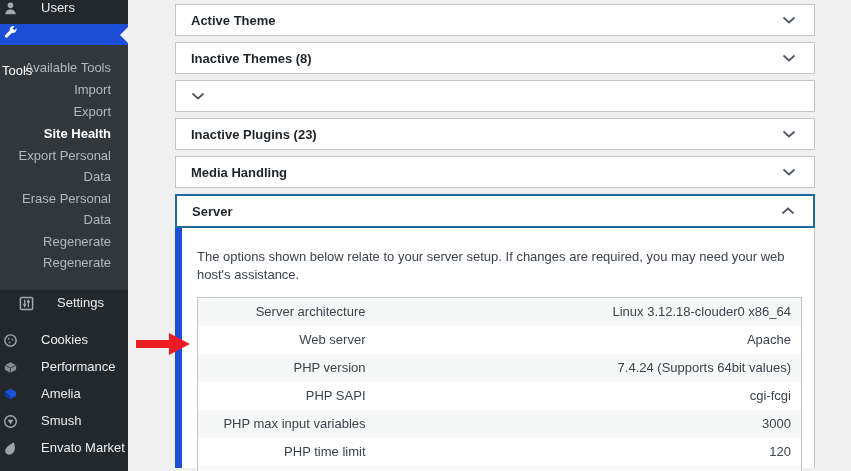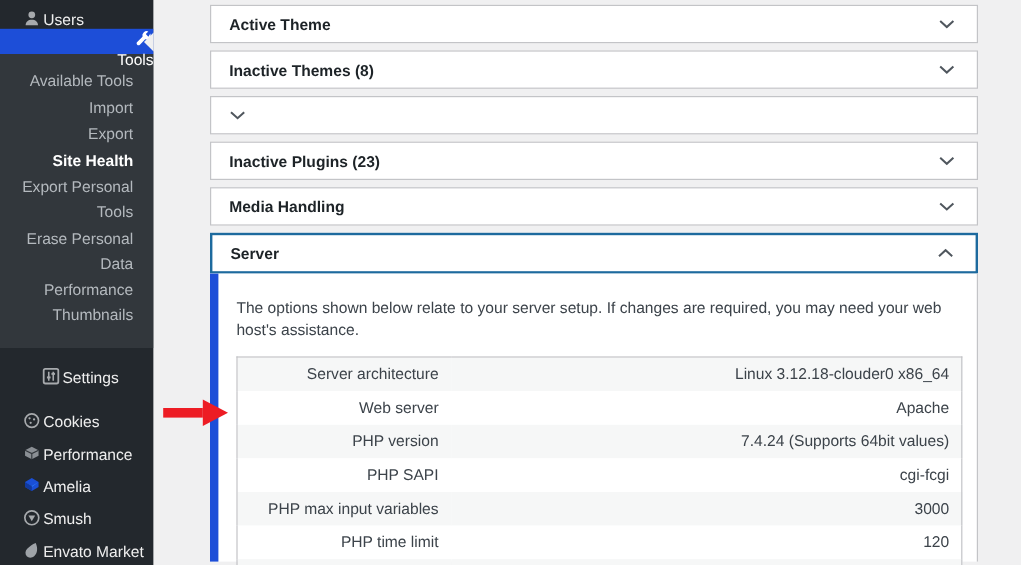--- a/index.html
+++ b/index.html
@@ -9,22 +9,22 @@
     background:#f0f0f1; color:#1d2327; font-size:13px;
     position:relative;
   }
 
   
   .sidebar {
     position:absolute; left:0; top:0; width:128px; height:471px;
     background:#23282d; color:#eee;
   }
   .menu-item {
-    height:24px; display:flex; align-items:flex-end; gap:1px;
-    padding-left:18px; cursor:pointer; position:relative; font-size:13px;
+    height:24px; display:flex; align-items:flex-start; gap:22px;
+    padding-left:2px; cursor:pointer; position:relative; font-size:13px;
   }
   .menu-item .mi-icon { width:17px; height:17px; display:flex; align-items:center; justify-content:center; flex:0 0 17px; }
   .menu-item.users { color:#eeeeee; }
   .menu-item.tools {
     height:21px; background:#1d4ed8; color:#fff; font-weight:400;flex-direction:column;
   }
   .tools-notch {
     position:absolute; right:0; top:50%; transform:translateY(-50%);
     width:0; height:0;
     border-top:8px solid transparent; border-bottom:8px solid transparent;
@@ -112,23 +112,23 @@
     </span>
     <span>Tools</span>
     <span class="tools-notch"></span>
   </div>
 
   <div class="submenu">
     <div class="submenu-item">Available Tools</div>
     <div class="submenu-item">Import</div>
     <div class="submenu-item">Export</div>
     <div class="submenu-item current">Site Health</div>
-    <div class="submenu-item">Export Personal Tools</div>
+    <div class="submenu-item">Export Personal Data</div>
     <div class="submenu-item">Erase Personal Data</div>
-    <div class="submenu-item">Performance Thumbnails</div>
+    <div class="submenu-item">Regenerate Regenerate</div>
   </div>
 
   <div class="lower-menu">
     <div class="menu-item settings">
       <span class="mi-icon">
         <svg width="15" height="15" viewBox="0 0 16 16">
           <rect x="1.5" y="1.5" width="13" height="13" rx="1.5" fill="none" stroke="#a7aaad" stroke-width="1.6"></rect>
           <line x1="6" y1="4" x2="6" y2="12" stroke="#a7aaad" stroke-width="1.4"></line>
           <line x1="10" y1="4" x2="10" y2="12" stroke="#a7aaad" stroke-width="1.4"></line>
           <rect x="4.4" y="8.2" width="3.2" height="1.8" fill="#a7aaad"></rect>

